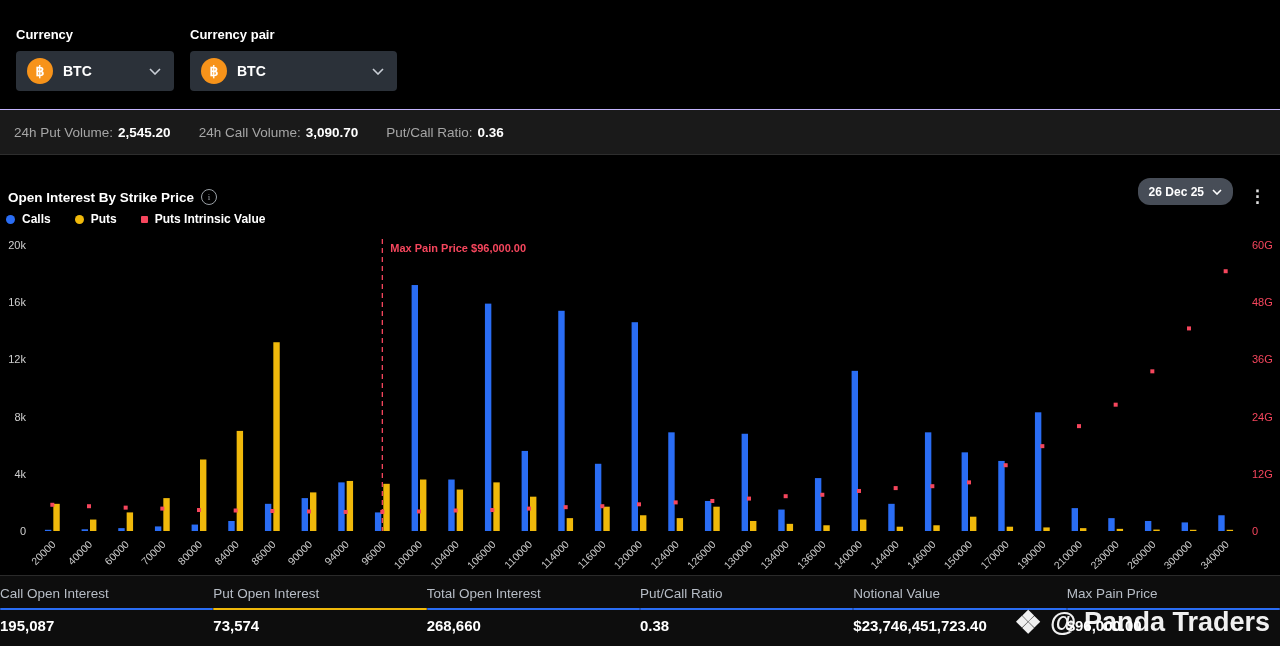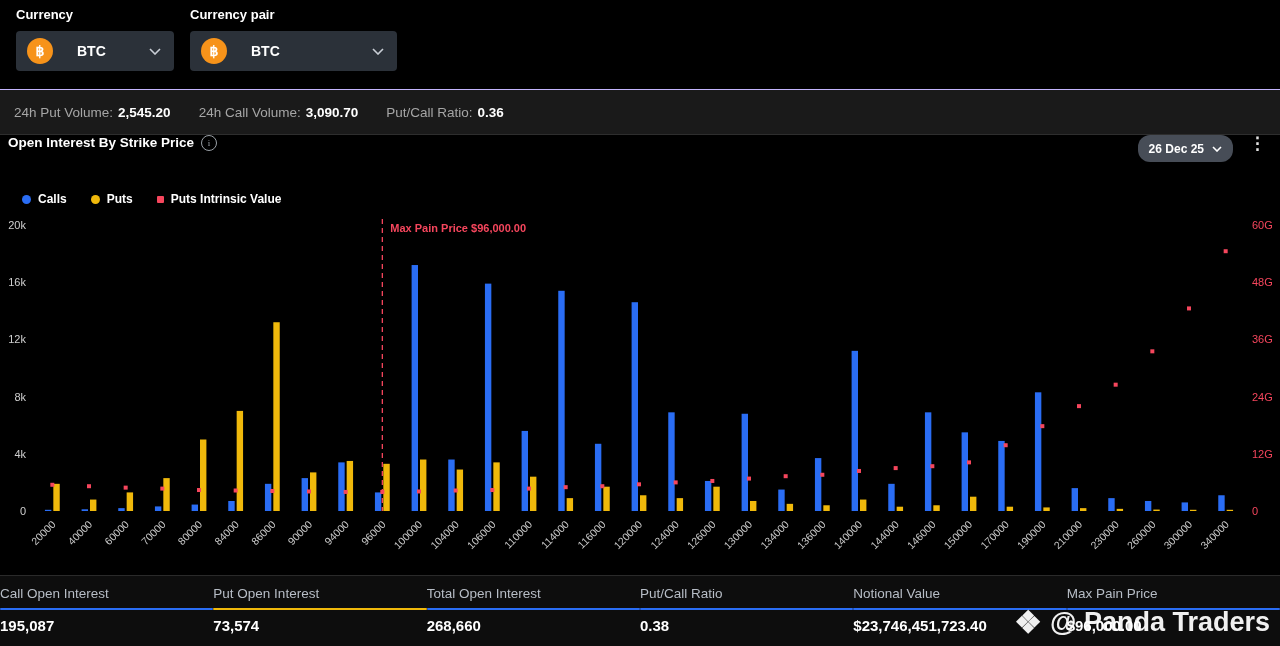--- a/index.html
+++ b/index.html
@@ -5,49 +5,49 @@
   html,body{margin:0;padding:0}
   body{
     width:1280px;height:646px;position:relative;overflow:hidden;
     background:#000;color:#fff;
     font-family:"Liberation Sans",sans-serif;
     -webkit-font-smoothing:antialiased;
   }
   svg text{font-family:"Liberation Sans",sans-serif}
 
   
-  .header{display:flex;gap:16px;padding:7px 16px 16px;background:#000}
+  .header{display:flex;gap:16px;padding:27px 16px 16px;background:#000}
   .grp-label{display:block;font-size:13px;font-weight:bold;margin-bottom:9px}
   .dd{display:flex;align-items:center;height:40px;background:#2b3139;border-radius:4px;cursor:pointer}
   .dd.currency{width:158px}
   .dd.pair{width:207px}
   .coin{width:26px;height:26px;border-radius:50%;background:#f7931a;color:#fff;
         display:flex;align-items:center;justify-content:center;
         font-weight:bold;font-size:14px;margin-left:11px;flex:0 0 auto}
-  .dd-value{font-weight:bold;font-size:14px;margin-left:24px}
+  .dd-value{font-weight:bold;font-size:14px;margin-left:10px}
   .chev{margin-left:auto;margin-right:13px;display:flex;align-items:center}
 
   
   .stats-strip{height:44px;background:#1a1a1a;border-top:1px solid #c4b5fd;border-bottom:1px solid #2e2e2e;
                display:flex;align-items:center;padding:0 14px;gap:28px;margin-top:2px}
   .stat-pair{font-size:13.5px;color:#a6a6a6;white-space:nowrap}
   .stat-pair b{color:#fff;margin-left:5px}
 
   
-  .section-head{display:flex;align-items:flex-start;height:50px;padding:0 14px 0 8px}
+  .section-head{display:flex;align-items:flex-end;height:50px;padding:0 14px 0 8px}
   .sec-title{font-size:13.5px;font-weight:bold}
   .info{width:14px;height:14px;border:1px solid #9aa0a6;border-radius:50%;color:#9aa0a6;
         font-size:9px;display:flex;align-items:center;justify-content:center;margin-left:7px;
         font-family:"Liberation Serif",serif;cursor:pointer}
   .expiry{margin-left:auto;background:#474d57;border-radius:12px;height:27px;display:flex;
           align-items:center;padding:0 11px;font-size:12px;font-weight:bold;gap:8px;cursor:pointer}
   .kebab{margin-left:16px;font-size:17px;color:#e0e0e0;cursor:pointer;line-height:1;font-weight:bold}
 
   
-  .legend{display:flex;align-items:center;gap:24px;height:28px;padding-left:22px}
+  .legend{display:flex;align-items:center;gap:24px;height:28px;padding-left:6px}
   .legend-item{display:flex;align-items:center;gap:7px;font-size:12px;font-weight:bold;cursor:pointer}
   .swatch{width:9px;height:9px;border-radius:50%;flex:0 0 auto}
 
   
   #chart-host{margin-top:0}
 
   
   .footer{position:absolute;left:0;right:0;bottom:0;height:70px;display:flex;
           background:#0d0d0d;border-top:1px solid #2a2a2a}
   .foot-col{flex:1;padding:10px 0 0;min-width:0}

